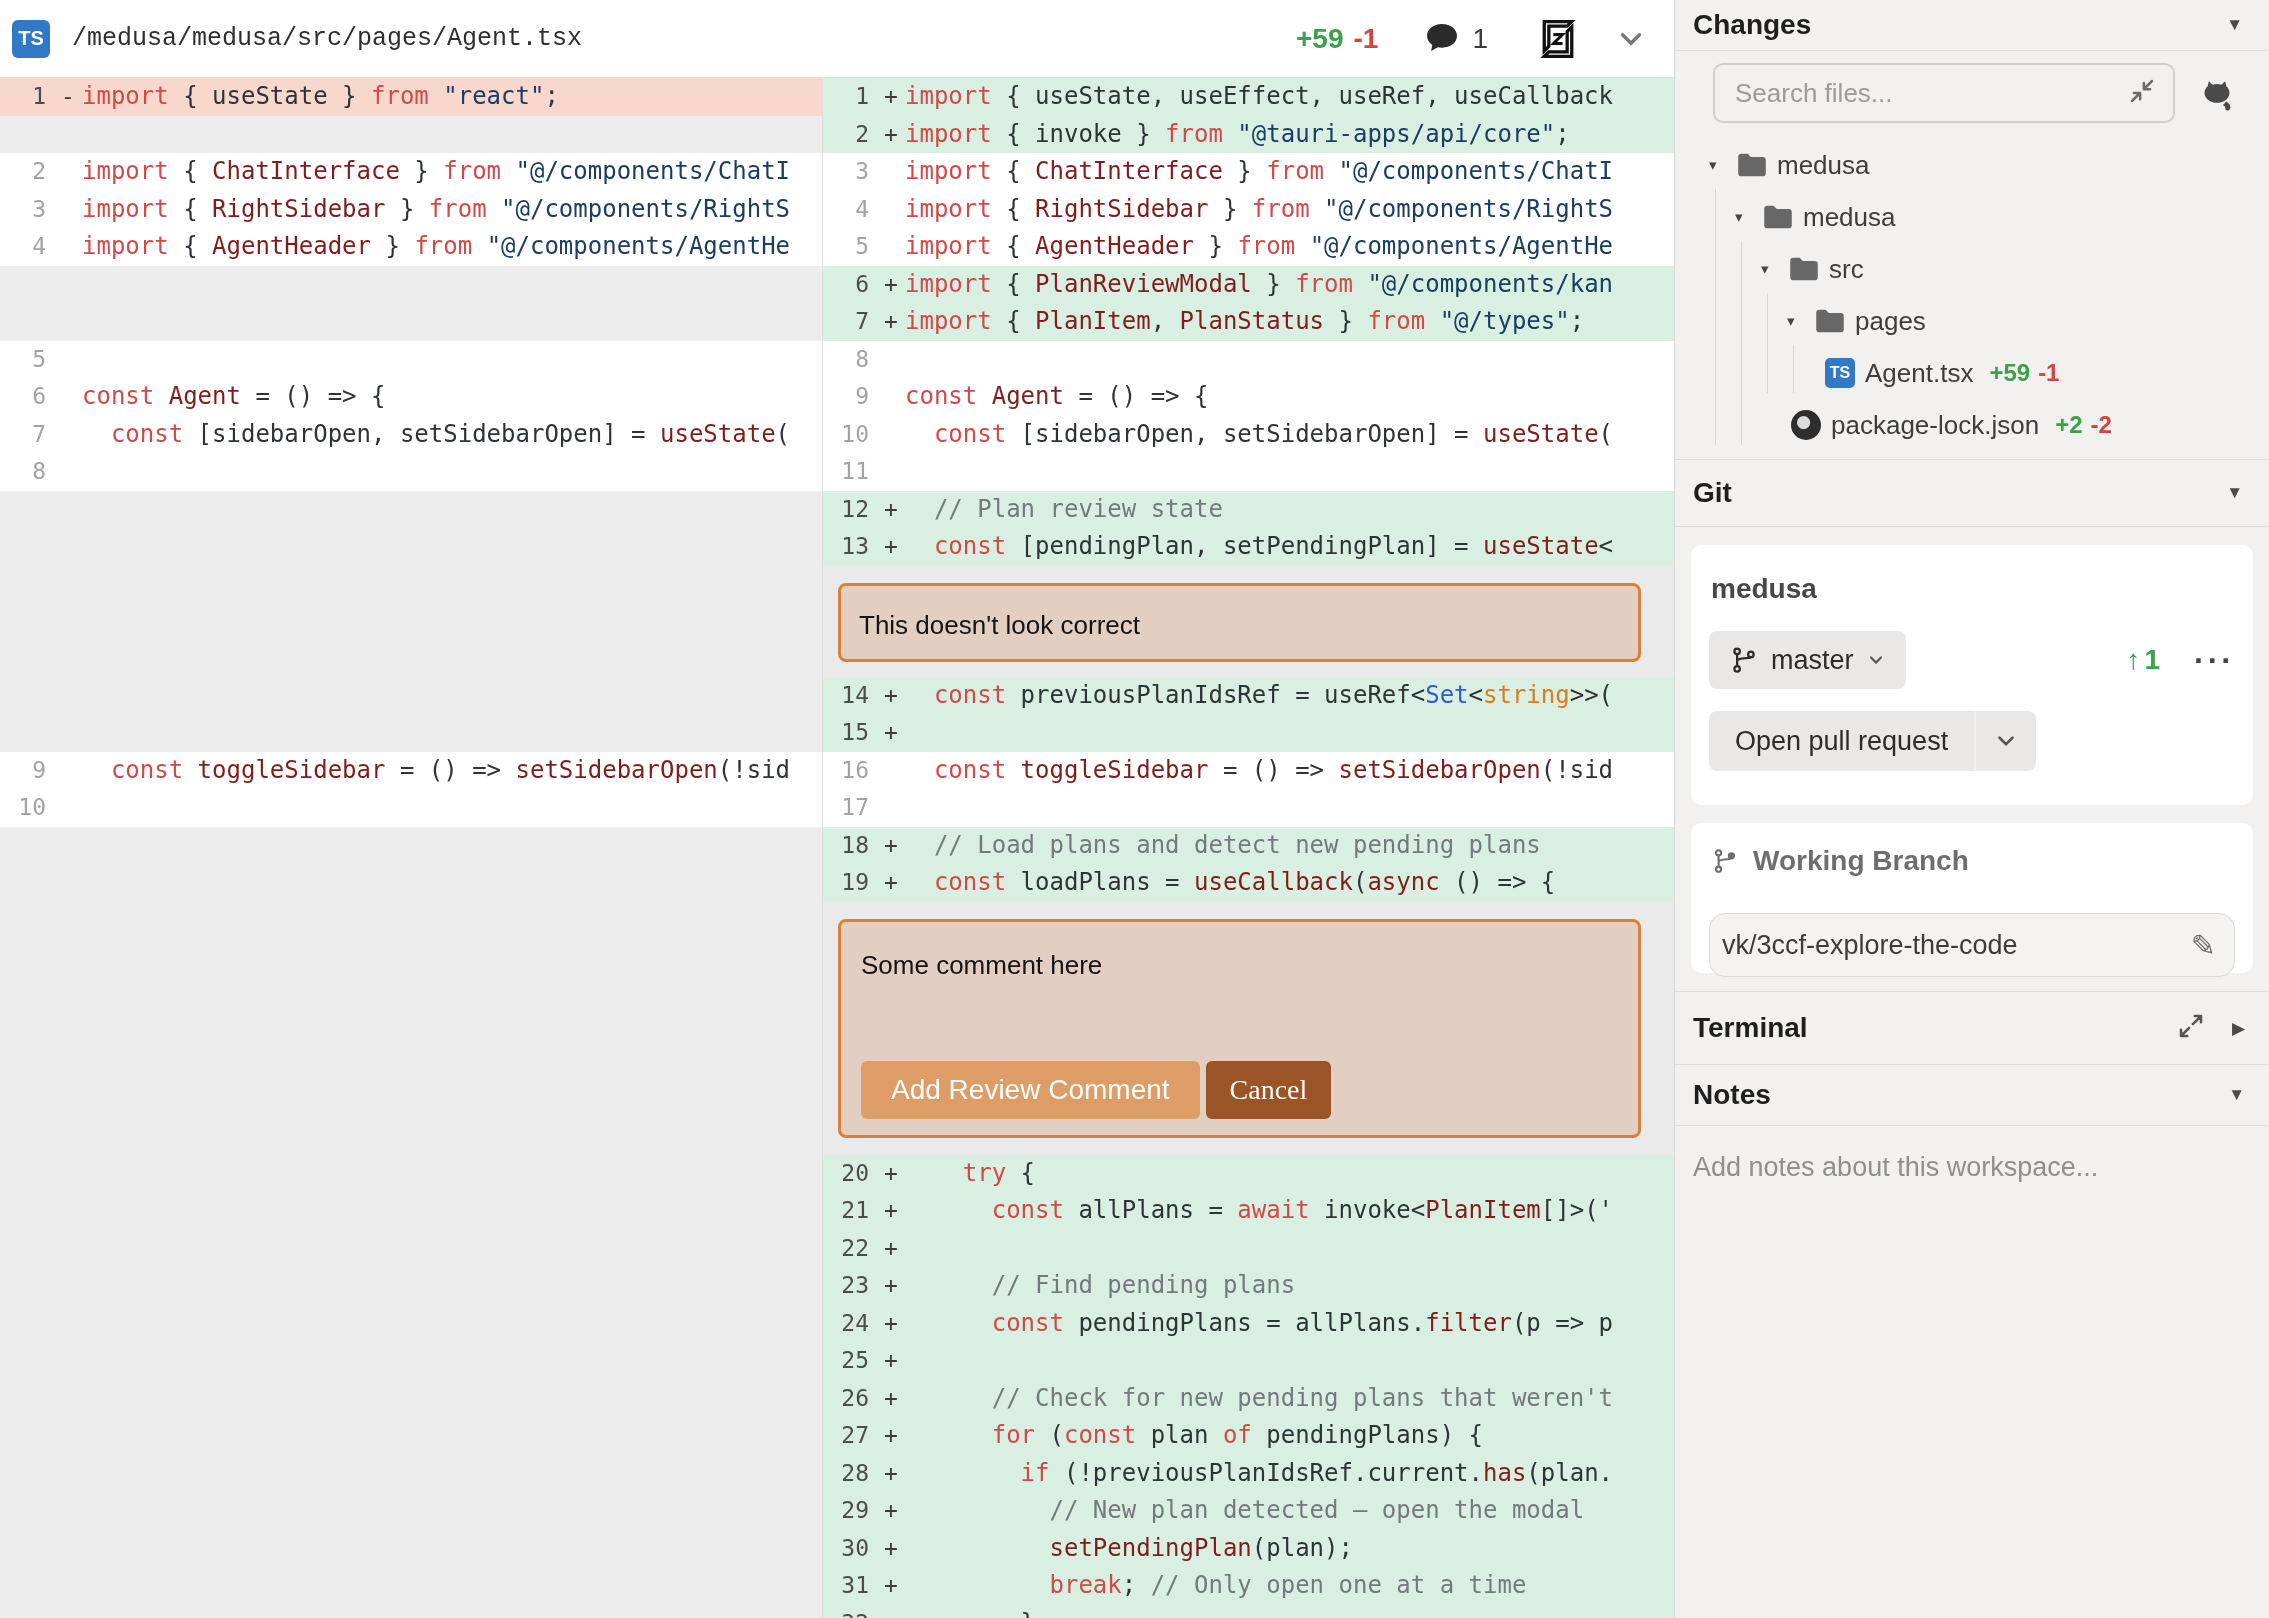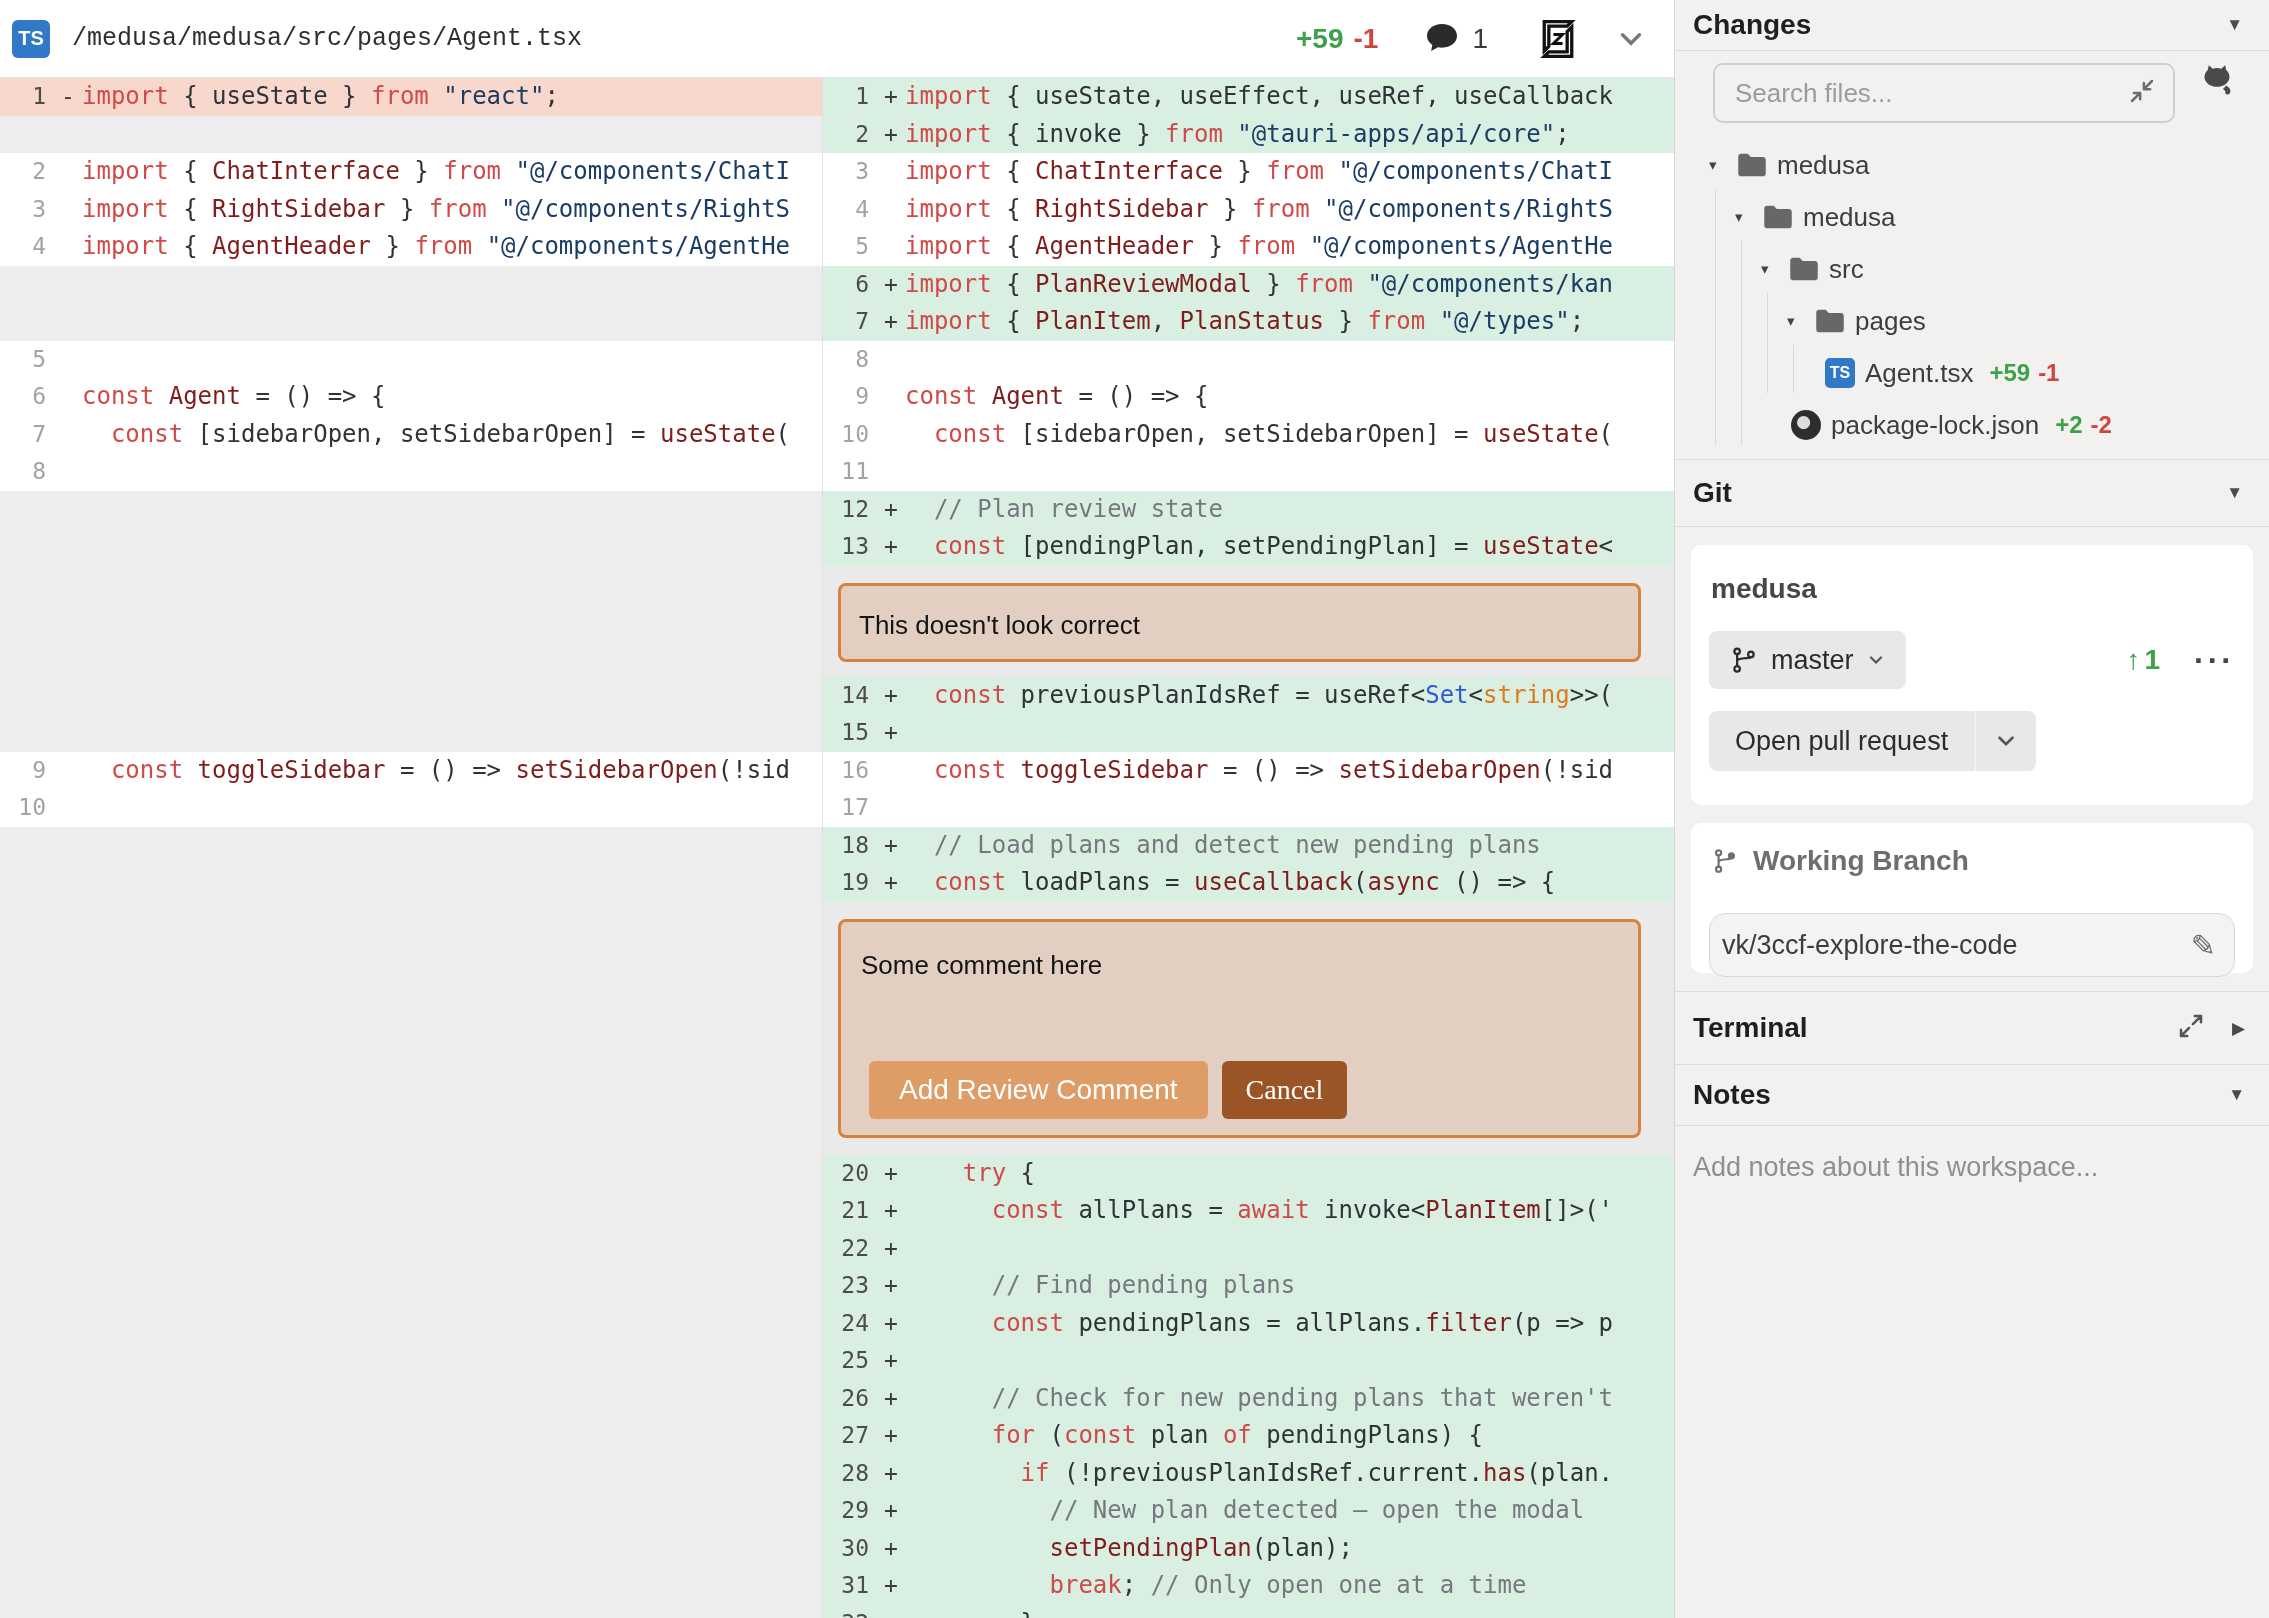--- a/index.html
+++ b/index.html
@@ -28,30 +28,30 @@
   .mk{width:28px;min-width:28px;text-align:center;font-family:"DejaVu Sans Mono",monospace;font-size:23px;line-height:37.5px;color:#3c3c3c;margin-left:8px;}
   .code{font-family:"DejaVu Sans Mono",monospace;font-size:24px;line-height:37.5px;white-space:pre;overflow:hidden;flex:1;}
   .tk-k{color:#cf4a48;text-align:right;} .tk-d{color:#2e3338;} .tk-s{color:#1b3c63;} .tk-p{color:#7f1d1d;}
   .tk-c{color:#75797f;} .tk-t{color:#2d5bd1;} .tk-o{color:#df7a1c;}
   
   .band{background:#eaeaea;position:relative;display:block;}
   .cbox{position:absolute;left:15px;top:17px;width:803px;box-sizing:border-box;background:#e3cfc1;border:3px solid #d8813c;border-radius:8px;}
   .cbox .note{display:block;padding:24px 18px;font-size:26px;color:#141414;}
   .composer{height:219px;}
   .ctext{padding:28px 20px 0 20px;font-size:26px;color:#141414;}
-  .cbtns{position:absolute;left:28px;bottom:16px;display:flex;gap:14px;}
+  .cbtns{position:absolute;left:20px;bottom:16px;display:flex;gap:6px;}
   .badd{background:#de9c66;border:none;color:#fff;font-size:28px;font-family:"Liberation Sans",sans-serif;border-radius:6px;height:58px;padding:0 30px;}
   .bcancel{background:#9b5426;border:none;color:#fff;font-size:28px;font-family:Liberation Serif, serif;border-radius:6px;height:58px;padding:0 24px;}
   
   .sidebar{width:595px;min-width:595px;height:1618px;background:#f2f1f0;border-left:1px solid #d6d6d6;box-sizing:border-box;position:relative;overflow:hidden;}
   .shead{display:flex;align-items:center;justify-content:space-between;padding:0 26px 0 18px;height:50px;}
   .shead .stitle{font-size:28px;font-weight:700;color:#1f1f1f;}
   .tri{color:#4a4a4a;font-size:17px;}
   .sdiv{height:1px;background:#dcdcdc;width:100%;}
-  .searchrow{display:flex;align-items:flex-start;padding:12px 14px 10px 38px;gap:22px;}
+  .searchrow{display:flex;align-items:flex-end;padding:12px 14px 10px 38px;gap:22px;}
   .searchbox{flex:0 0 462px;height:60px;border:2px solid #cfcfcf;border-radius:10px;display:flex;align-items:center;padding:0 16px 0 18px;box-sizing:border-box;}
   .searchbox input{border:none;outline:none;background:transparent;font-size:26px;color:#3c3c3c;flex:1;font-family:"Liberation Sans",sans-serif;}
   .searchbox input::placeholder{color:#9b9b9b;}
   .treewrap{position:relative;padding:6px 0 8px 0;}
   .trow{height:52px;display:flex;align-items:center;gap:10px;}
   .trow .tlabel{font-size:26px;color:#3d3d3d;white-space:nowrap;}
   .trow .chev{font-size:15px;color:#444;width:18px;}
   .tsmini{width:30px;height:30px;border-radius:5px;background:#3178c6;color:#fff;font-weight:bold;font-size:16px;display:flex;align-items:center;justify-content:center;}
   .npmicon{width:30px;height:30px;border-radius:50%;background:radial-gradient(circle at 42% 42%, #dcdcdc 0 6px, #2e2e2e 7px);}
   .badges{font-size:24px;font-weight:600;margin-left:6px;display:flex;gap:8px;}

